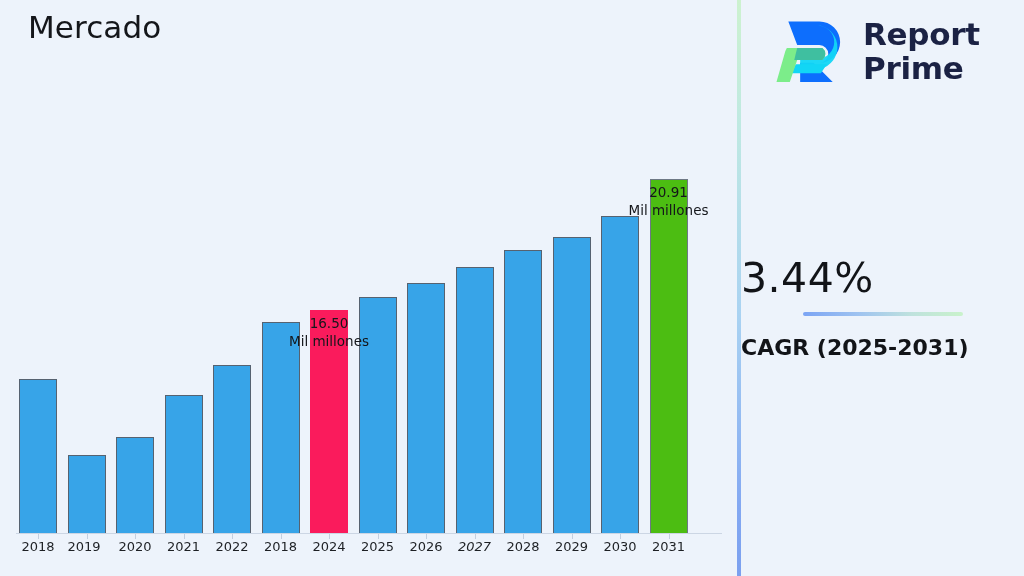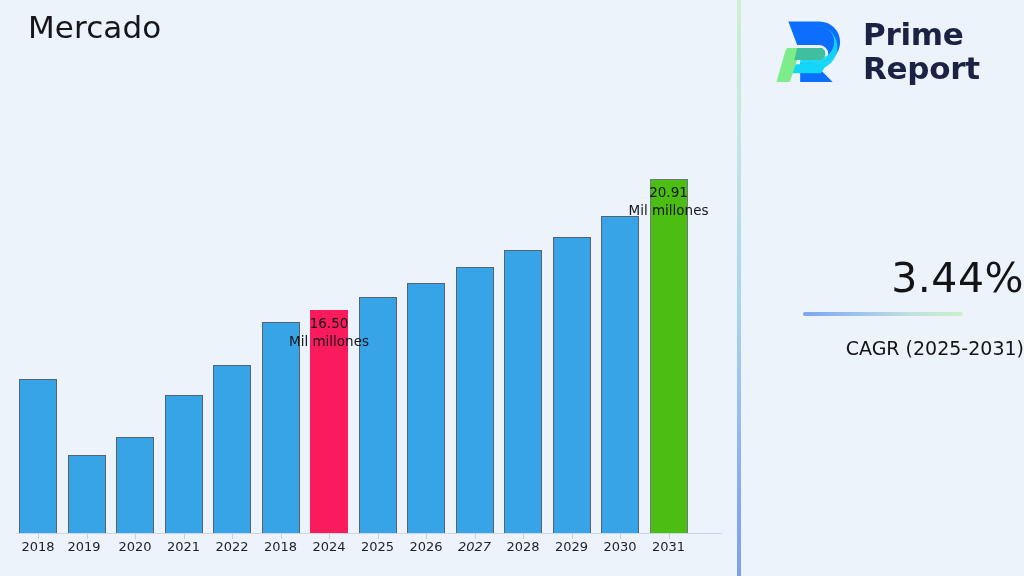--- a/index.html
+++ b/index.html
@@ -149,39 +149,39 @@
     line-height: 34px;
     color: #1b2244;
     letter-spacing: -0.3px;
   }
 
   .cagr-block {
     position: absolute;
     left: 0;
     top: 252px;
     width: 283px;
-    text-align: right;
+    text-align: left;
   }
   .cagr-value {
     font-size: 41px;
     font-weight: 400;
     color: #121418;
     line-height: 52px;
     letter-spacing: 0.5px;
   }
   .cagr-rule {
     width: 160px;
     height: 4px;
     margin: 8px auto 6px auto;
     background: linear-gradient(to right, #7ba4f4 0%, #9fc3f0 35%, #bfe2dd 68%, #c9f2cb 100%);
     border-radius: 2px;
   }
   .cagr-caption {
-    font-size: 19px;
-    font-weight: 400;
+    font-size: 22px;
+    font-weight: 700;
     color: #121418;
     line-height: 24px;
     margin-top: 20px;
   }
 </style>
 </head>
 <body>
 
 <div id="page-root">
 
@@ -263,22 +263,22 @@
 
         <path d="M22 16 H58 A22 22 0 0 1 58 60 H34 L34 74 H62 A30 30 0 0 0 62 16 Z" fill="#12d6f5" opacity="0.95"></path>
 
         <path d="M28 68 H70 L62 80 H22 Z" fill="#12d6f5"></path>
 
         <path d="M16 46 H64 A10 10 0 0 1 64 62 H30 L20 92 H2 L14 50 Z" fill="#7ced8a"></path>
 
         <path d="M30 46 H64 A10 10 0 0 1 64 62 H26 Z" fill="#3fbfa0"></path>
       </svg>
       <div class="logo-text">
+        <div>Report</div>
         <div>Prime</div>
-        <div>Report</div>
       </div>
     </div>
 
     <div class="cagr-block">
       <div class="cagr-value">3.44%</div>
       <div class="cagr-rule"></div>
       <div class="cagr-caption">CAGR (2025-2031)</div>
     </div>
   </div>
 </div>

